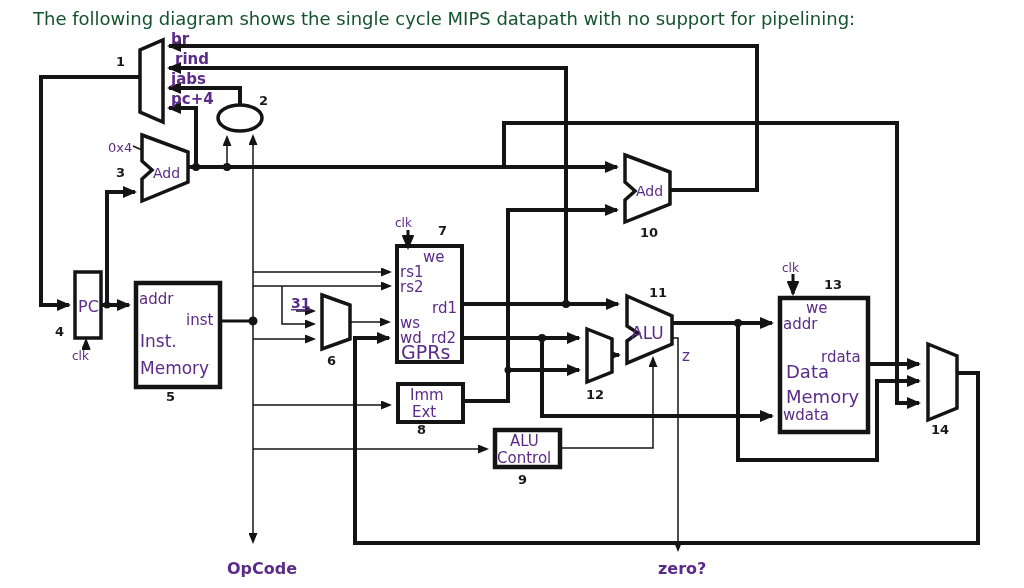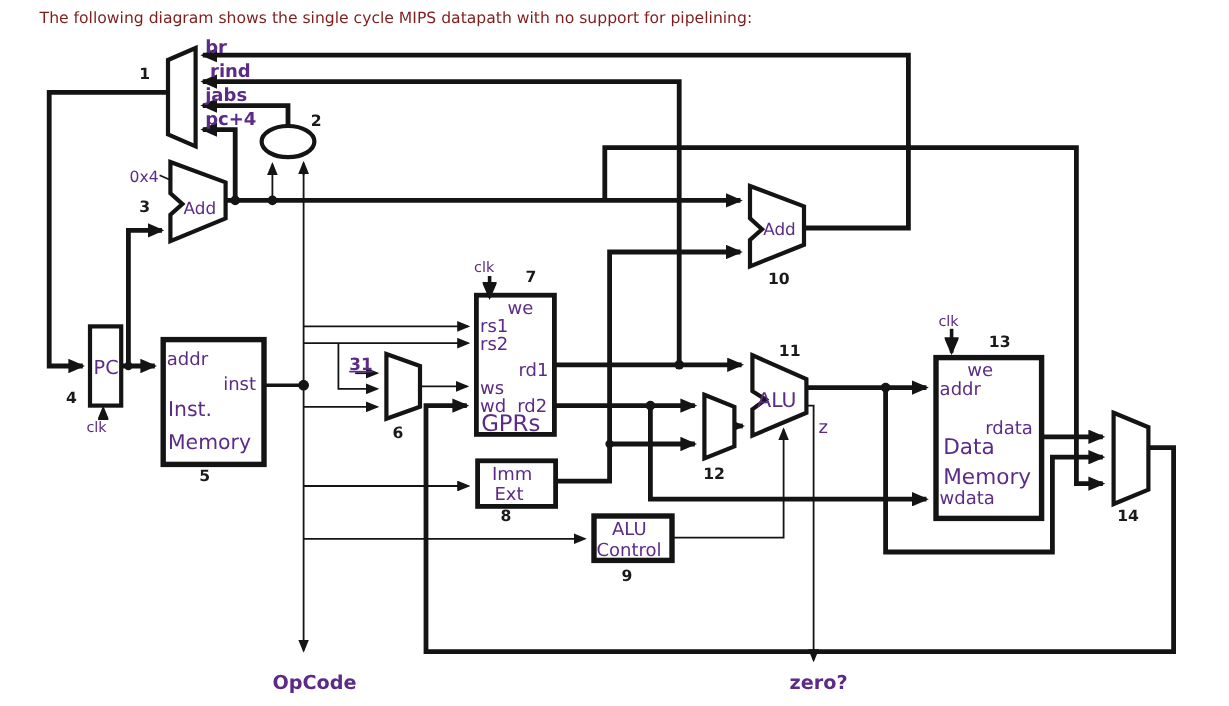--- a/index.html
+++ b/index.html
@@ -1,18 +1,18 @@
 <!DOCTYPE html>
 <html><head>
 <meta charset="utf-8">
 <style>
   html,body{margin:0;padding:0;background:#ffffff;}
   #stage{position:relative;width:1024px;height:588px;background:#ffffff;overflow:hidden;
          font-family:"DejaVu Sans",sans-serif;}
-  #title{position:absolute;left:33px;top:8px;font-size:13px;color:#7f1d1d;
+  #title{position:absolute;left:33px;top:8px;font-size:18px;color:#14532d;
          font-family:"DejaVu Sans",sans-serif;}
   svg{position:absolute;left:0;top:0;}
   svg text{font-family:"DejaVu Sans",sans-serif;fill:#5b2b87;}
   .t12{font-size:12px}.t13{font-size:13px}.t14{font-size:14px}.t15{font-size:15px}
   .t16{font-size:16px}.t17{font-size:17px}.t18{font-size:18px}.t19{font-size:19px}
   .b{font-weight:bold}
   .num{font-size:13px;font-weight:bold;fill:#1a1a1a}
   .w {stroke:#141414;stroke-width:4;fill:none}
   .w3{stroke:#141414;stroke-width:3;fill:none}
   .wt{stroke:#141414;stroke-width:1.5;fill:none}

